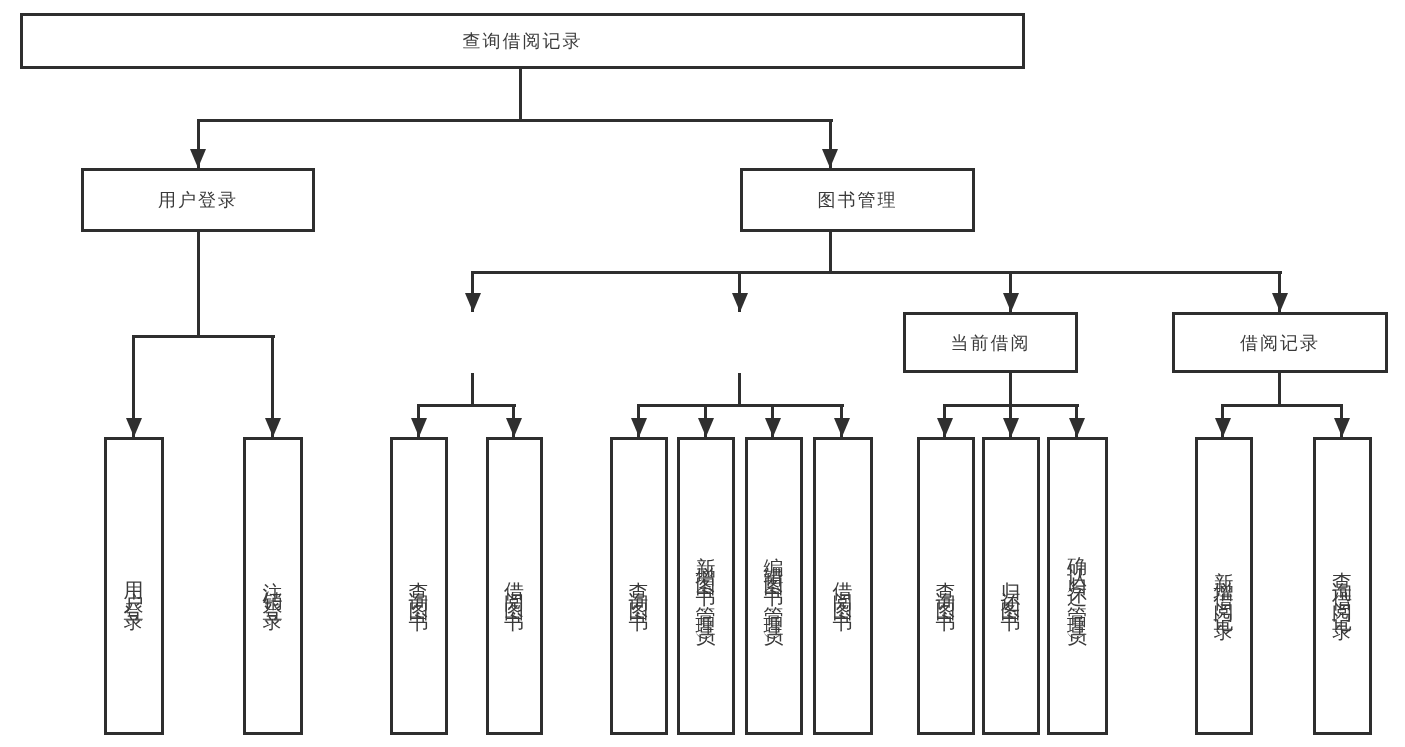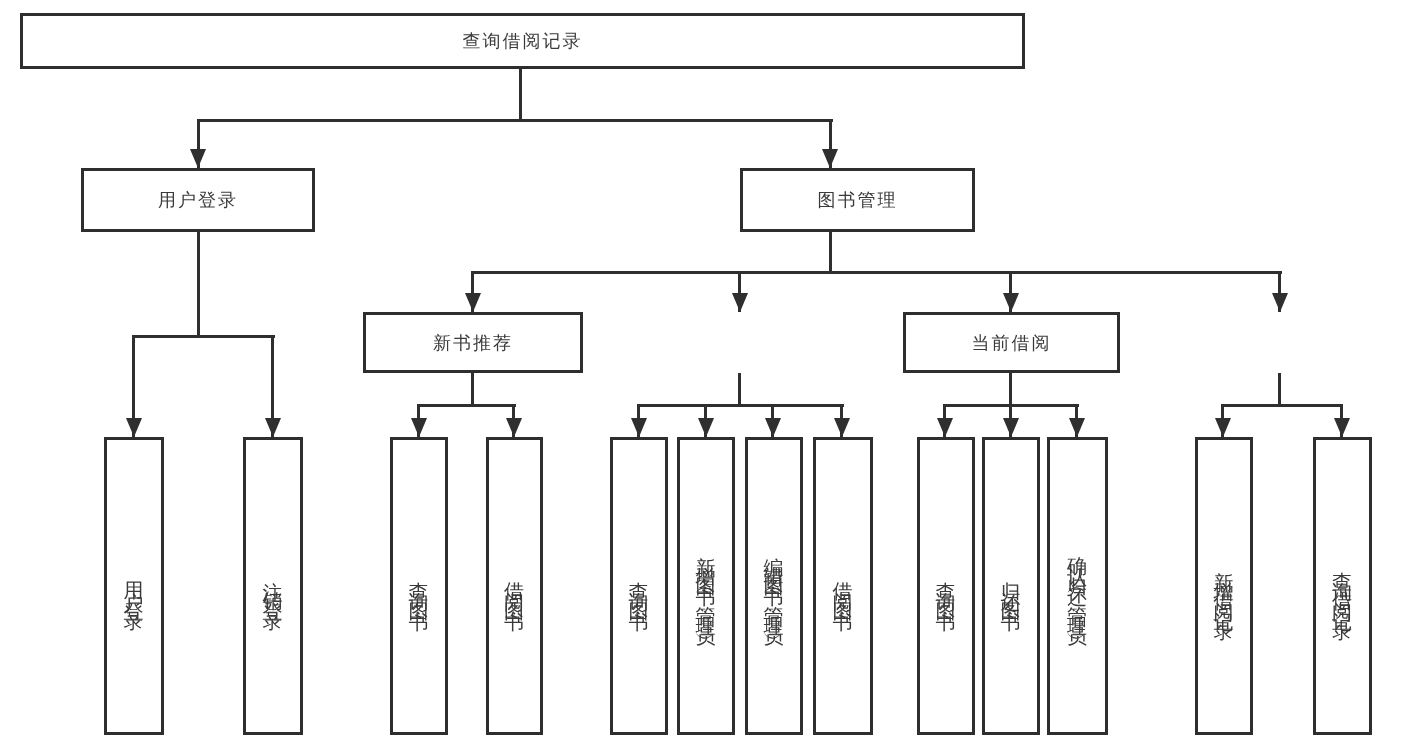--- a/index.html
+++ b/index.html
@@ -86,22 +86,22 @@
   <div class="ln" style="left:471px; top:271px; width:811px; height:3px;"></div>
   <div class="ln" style="left:471px; top:271px; width:3px; height:41px;"></div>
   <div class="ln" style="left:738px; top:271px; width:3px; height:41px;"></div>
   <div class="ln" style="left:1009px; top:271px; width:3px; height:41px;"></div>
   <div class="ln" style="left:1278px; top:271px; width:3px; height:41px;"></div>
   <div class="arrow" style="left:465px; top:293px;"></div>
   <div class="arrow" style="left:732px; top:293px;"></div>
   <div class="arrow" style="left:1003px; top:293px;"></div>
   <div class="arrow" style="left:1272px; top:293px;"></div>
 
-  <div class="node h" style="left:363px; top:312px; width:220px; height:61px;">新书推荐</div>
-  <div class="node h" style="left:903px; top:312px; width:217px; height:61px;">当前借阅</div>
+  <div class="node h" style="left:903px; top:312px; width:175px; height:61px;">当前借阅</div>
+  <div class="node h" style="left:1172px; top:312px; width:216px; height:61px;">借阅记录</div>
 
   <div class="ln" style="left:471px; top:373px; width:3px; height:33px;"></div>
   <div class="ln" style="left:417px; top:404px; width:99px; height:3px;"></div>
   <div class="ln" style="left:417px; top:404px; width:3px; height:33px;"></div>
   <div class="ln" style="left:512px; top:404px; width:3px; height:33px;"></div>
   <div class="arrow" style="left:411px; top:418px;"></div>
   <div class="arrow" style="left:506px; top:418px;"></div>
 
   <div class="ln" style="left:738px; top:373px; width:3px; height:33px;"></div>
   <div class="ln" style="left:637px; top:404px; width:207px; height:3px;"></div>

